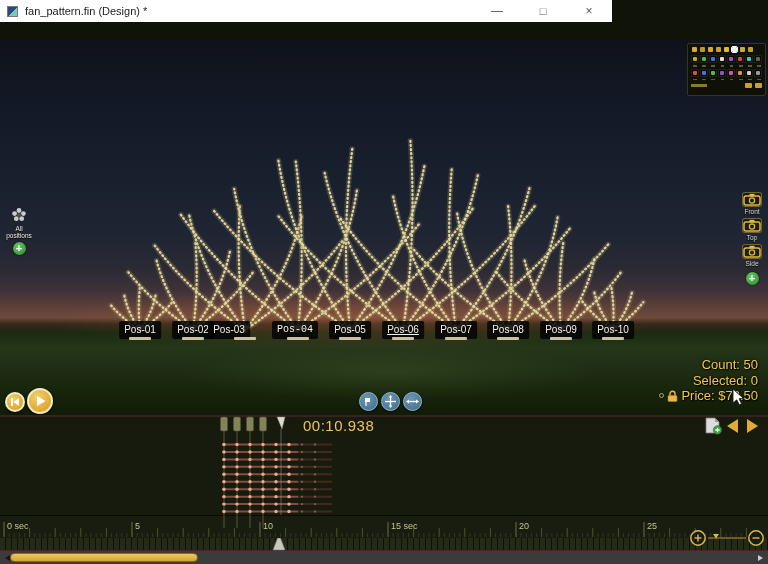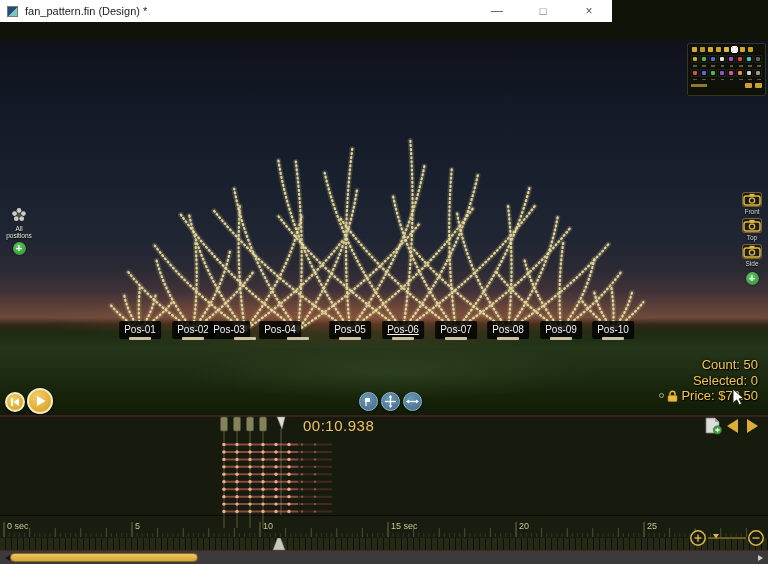--- a/index.html
+++ b/index.html
@@ -284,21 +284,21 @@
           <circle cx="613" cy="288" r="2.6" class="base-spark"></circle>
         </g>
       </svg>
     <div id="pos-layer">
         <div class="pos-label" style="left: 140px;">Pos-01</div>
         <div class="rack" style="left: 129px;"></div>
         <div class="pos-label" style="left: 193px;">Pos-02</div>
         <div class="rack" style="left: 182px;"></div>
         <div class="pos-label" style="left: 229px;">Pos-03</div>
         <div class="rack" style="left: 234px;"></div>
-        <div class="pos-label" style="left: 280px;">Pos-04</div>
+        <div class="pos-label" style="left: 295px; font-family: Liberation Mono, monospace;">Pos-04</div>
         <div class="rack" style="left: 287px;"></div>
         <div class="pos-label" style="left: 350px;">Pos-05</div>
         <div class="rack" style="left: 339px;"></div>
         <div class="pos-label" style="left: 403px; text-decoration: underline;">Pos-06</div>
         <div class="rack" style="left: 392px;"></div>
         <div class="pos-label" style="left: 456px;">Pos-07</div>
         <div class="rack" style="left: 445px;"></div>
         <div class="pos-label" style="left: 508px;">Pos-08</div>
         <div class="rack" style="left: 497px;"></div>
         <div class="pos-label" style="left: 561px;">Pos-09</div>

